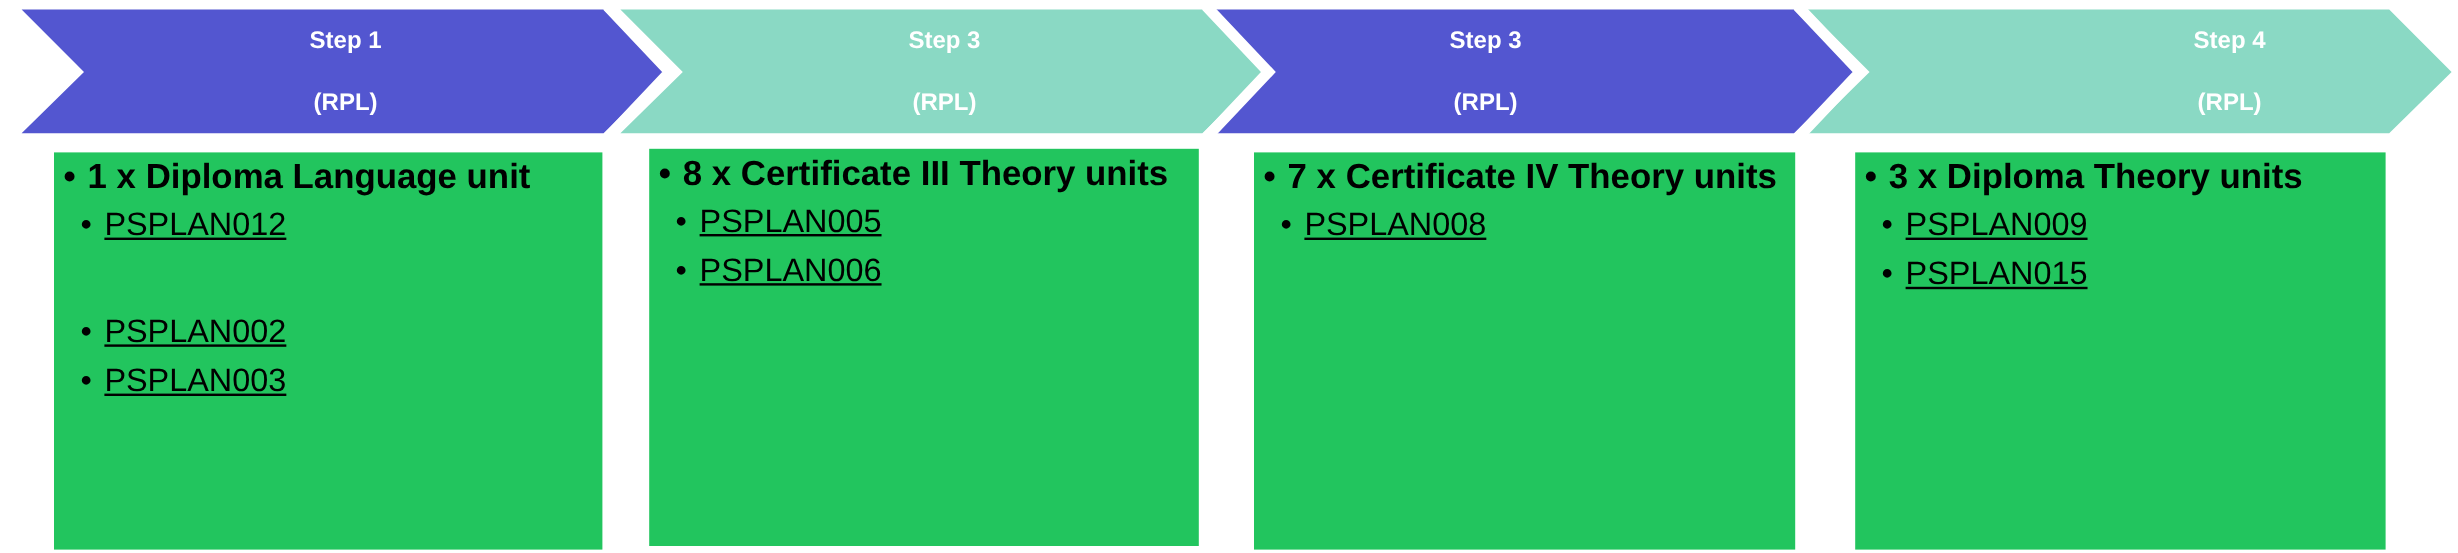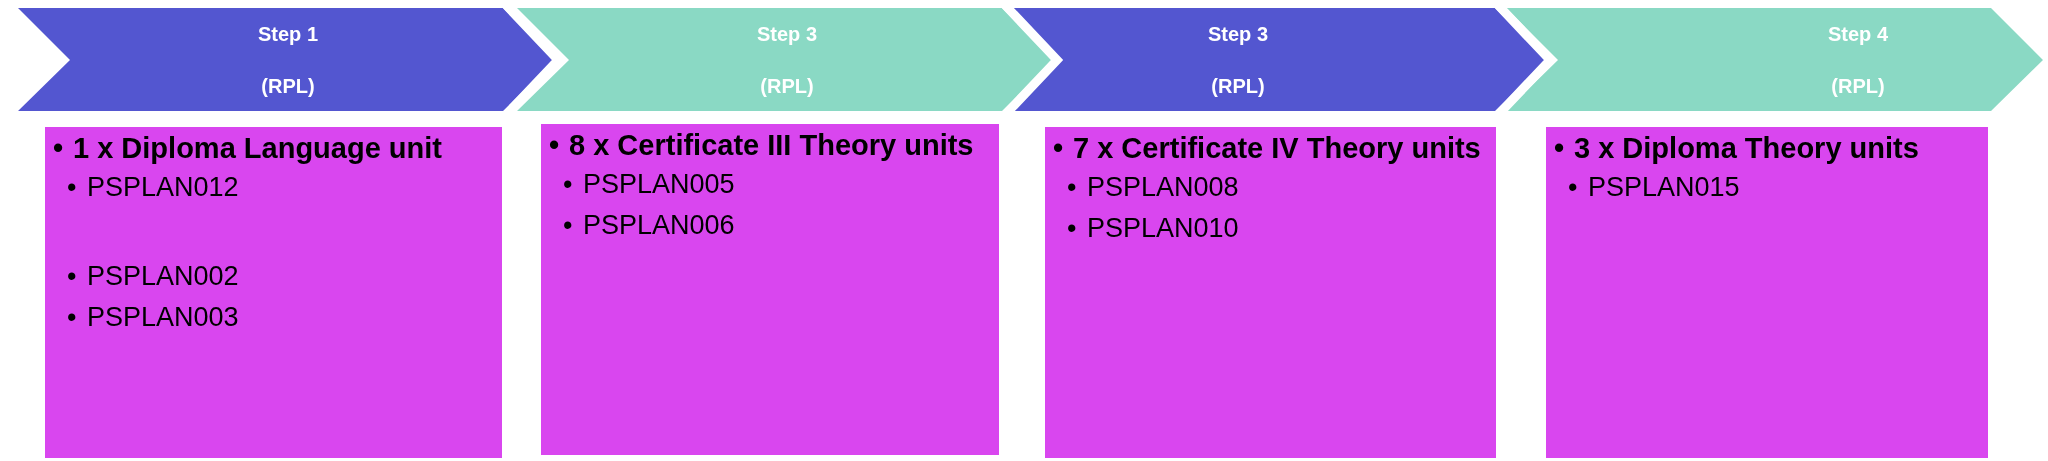--- a/index.html
+++ b/index.html
@@ -23,21 +23,21 @@
       justify-content: center;
       color: #ffffff;
       font-weight: bold;
       font-size: 20px;
       line-height: 52px;
       text-align: center;
     }
     .chev-label span { display: block; }
     .box {
       position: absolute;
-      background: #d946ef;
+      background: #22c55e;
       box-sizing: border-box;
       padding: 0 6px;
       color: #000;
     }
     .group { margin: 0; }
     .heading {
       font-weight: bold;
       font-size: 29px;
       line-height: 38px;
       padding-left: 22px;
@@ -47,20 +47,21 @@
     .heading::before {
       content: "\2022";
       display: inline-block;
       width: 20px;
       text-indent: 0;
     }
     .sub {
       font-size: 27px;
       line-height: 41px;
       padding-left: 16px;
+      text-decoration: underline;
     }
     .sub::before {
       content: "\2022";
       display: inline-block;
       width: 20px;
     }
     .gap { height: 48px; }
   </style>
 </head>
 <body>
@@ -112,24 +113,24 @@
       <div class="heading">8 x Certificate III Theory units</div>
       <div class="sub">PSPLAN005</div>
       <div class="sub">PSPLAN006</div>
     </div>
   </div>
 
   <div class="box" style="left:1045px;top:127px;width:451px;height:331px;">
     <div class="group">
       <div class="heading">7 x Certificate IV Theory units</div>
       <div class="sub">PSPLAN008</div>
-      <div class="sub">PSPLAN010</div>
     </div>
   </div>
 
   <div class="box" style="left:1546px;top:127px;width:442px;height:331px;">
     <div class="group">
       <div class="heading">3 x Diploma Theory units</div>
+      <div class="sub">PSPLAN009</div>
       <div class="sub">PSPLAN015</div>
     </div>
   </div>
 
 </div>
 
 </body></html>

